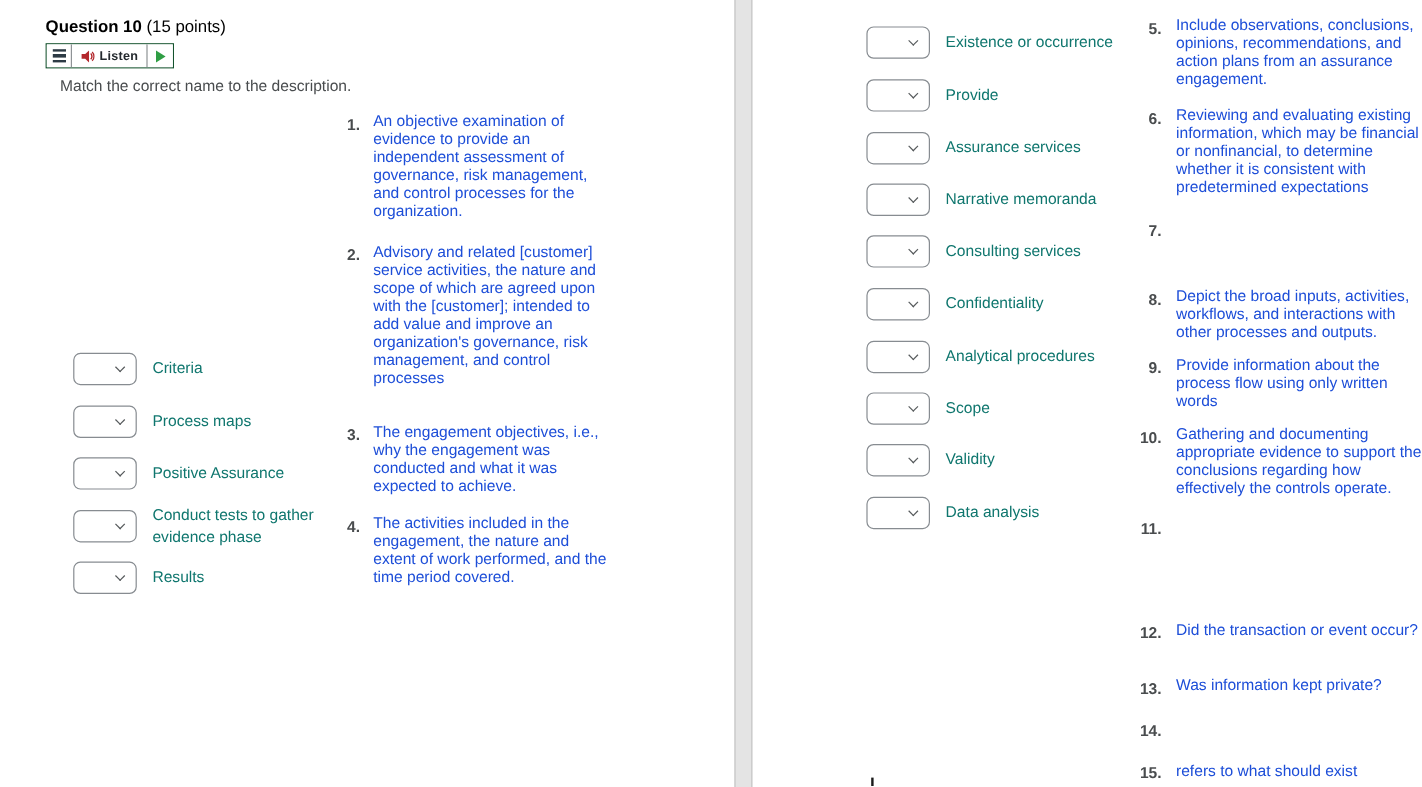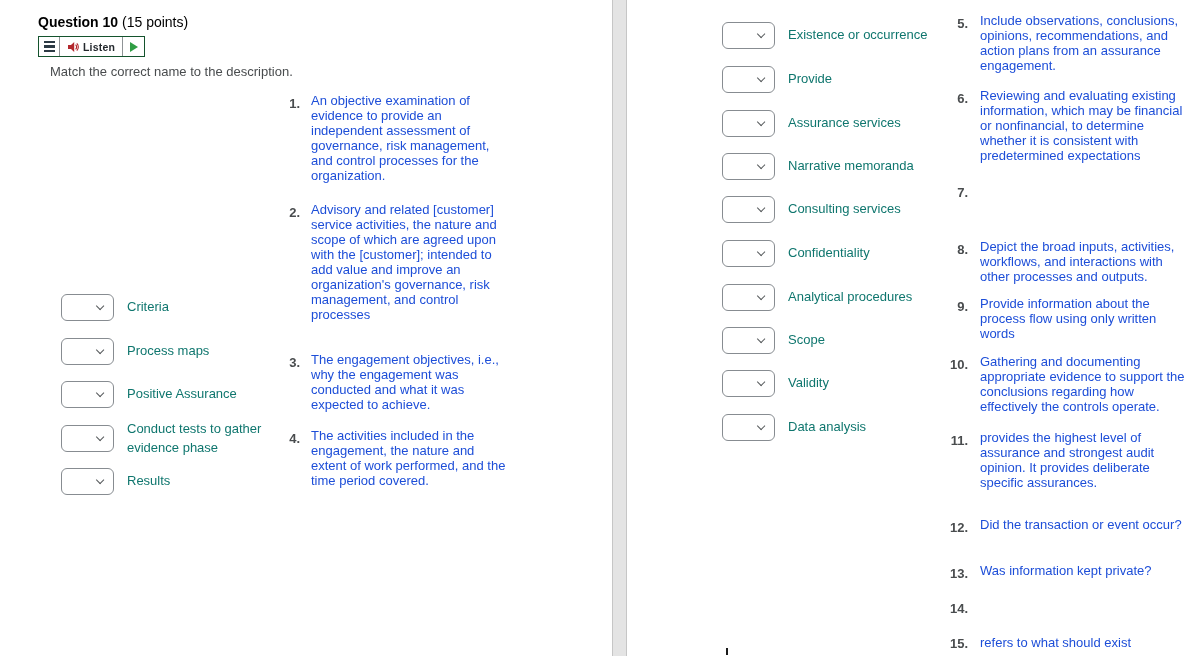--- a/index.html
+++ b/index.html
@@ -236,21 +236,20 @@
 <div class="num-item" style="left:946px; top:296px;">
   <span class="num">9.</span>
   <span class="item-text right-text">Provide information about the process flow using only written words</span>
 </div>
 <div class="num-item" style="left:946px; top:354px;">
   <span class="num">10.</span>
   <span class="item-text right-text">Gathering and documenting appropriate evidence to support the conclusions regarding how effectively the controls operate.</span>
 </div>
 <div class="num-item" style="left:946px; top:430px;">
   <span class="num">11.</span>
-  <span class="item-text right-text">provides the highest level of assurance and strongest audit opinion. It provides deliberate specific assurances.</span>
 </div>
 <div class="num-item" style="left:946px; top:517px;">
   <span class="num">12.</span>
   <span class="item-text right-text">Did the transaction or event occur?</span>
 </div>
 <div class="num-item" style="left:946px; top:563px;">
   <span class="num">13.</span>
   <span class="item-text right-text">Was information kept private?</span>
 </div>
 <div class="num-item" style="left:946px; top:598px;">

